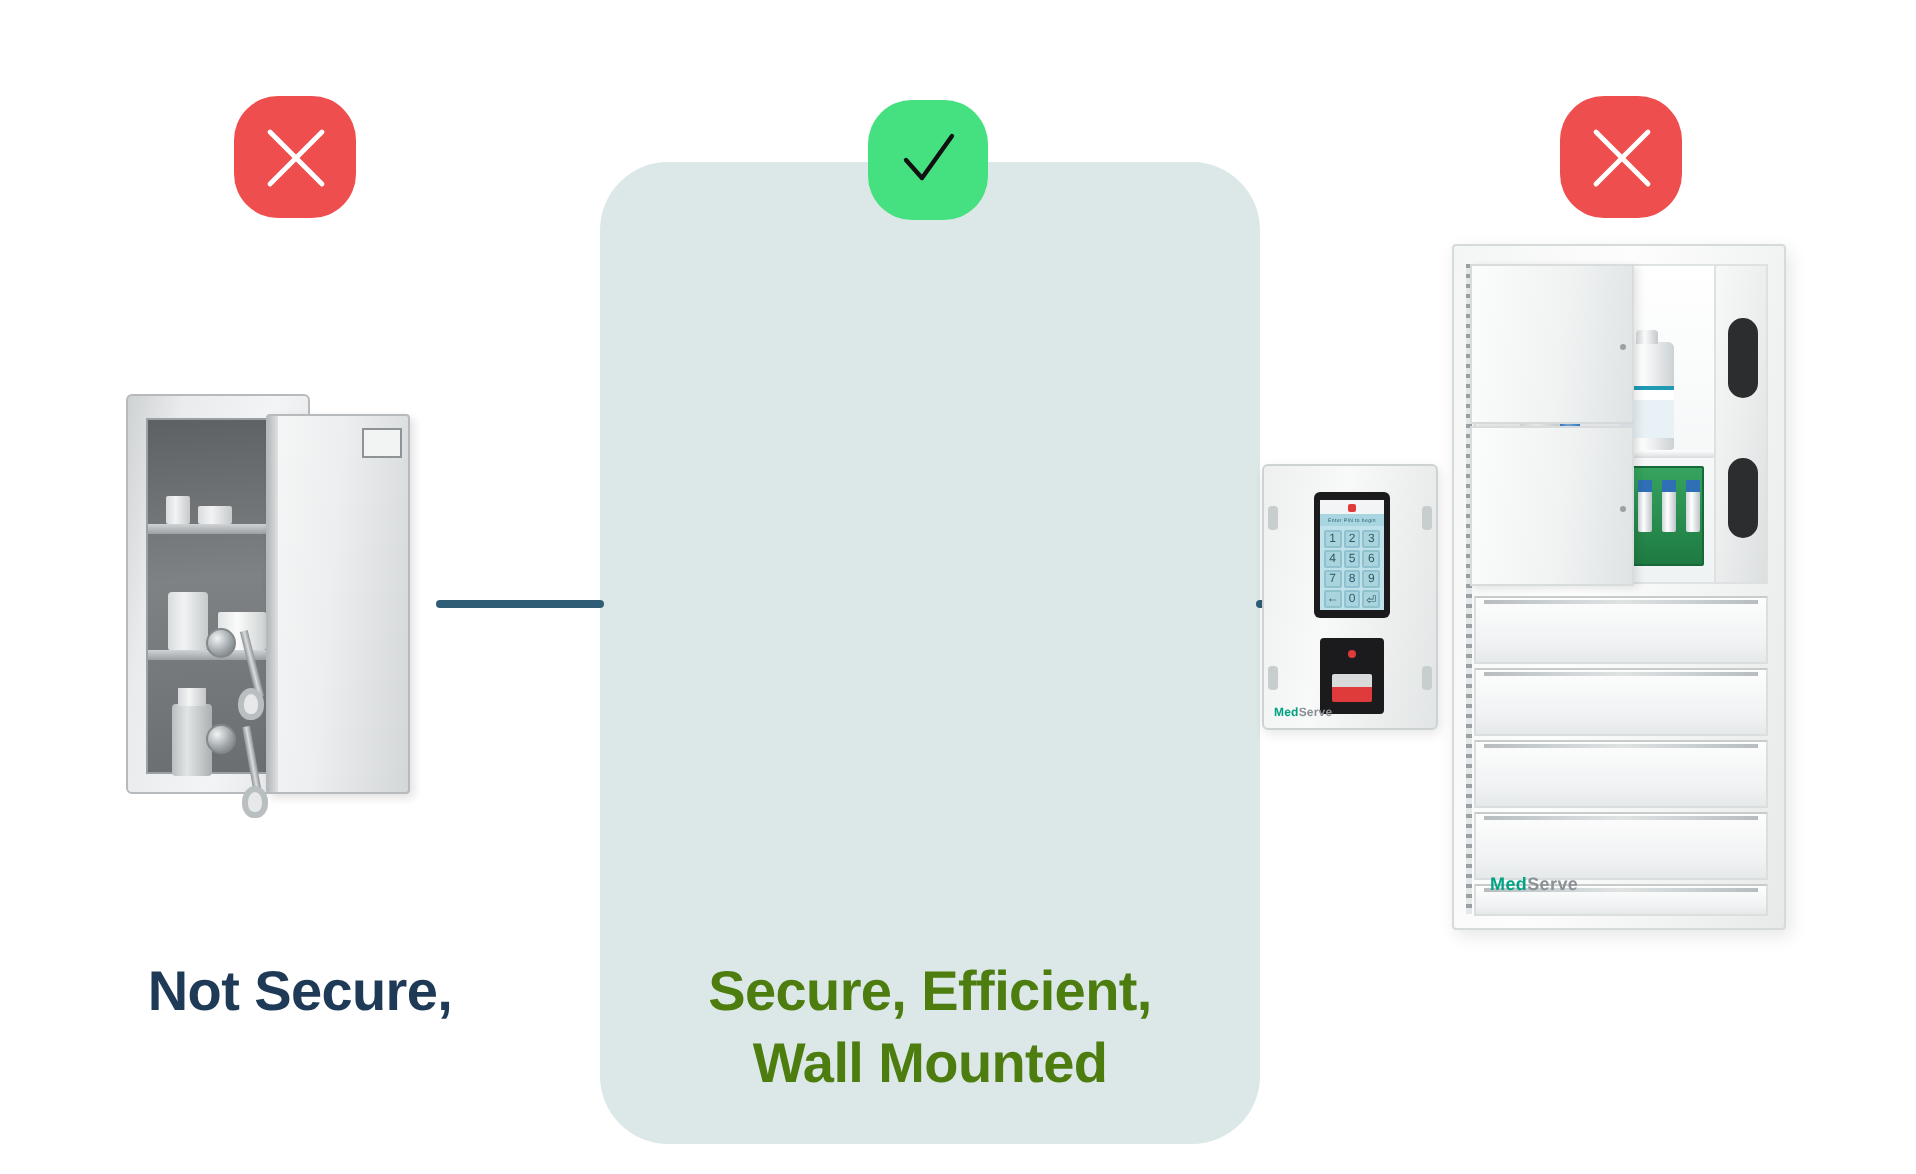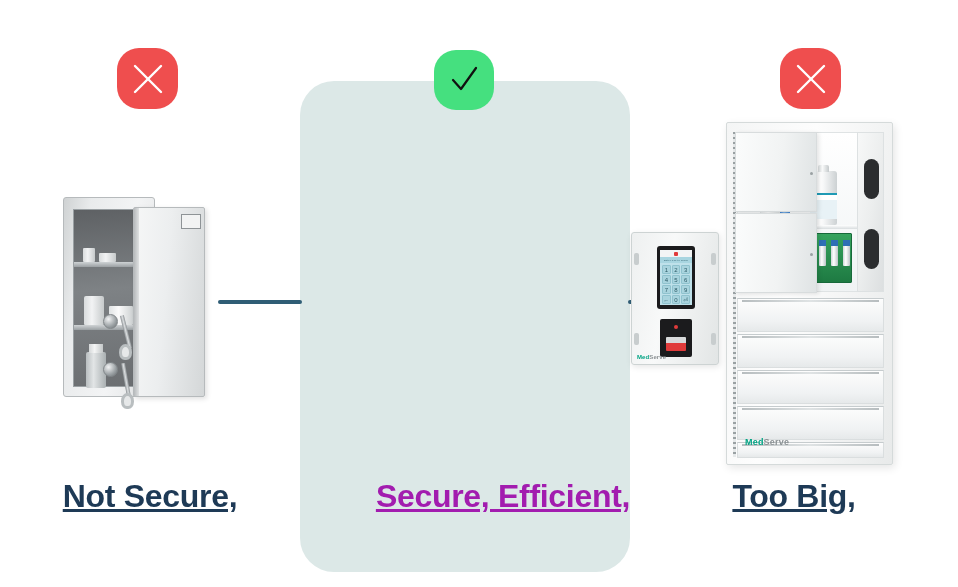--- a/index.html
+++ b/index.html
@@ -61,28 +61,27 @@
   #badge-center { left: 434px; top: 50px; width: 60px; height: 60px; }
   #badge-right  { left: 780px; top: 48px; }
   .badge svg { display: block; }
 
   
   .caption {
     position: absolute;
     width: 100%;
     text-align: center;
     font-weight: bold;
-    font-size: 32px;
+    font-size: 28px;
     line-height: 36px;
     letter-spacing: -0.3px;
     z-index: 10;
-    text-decoration: underline;
   }
   .caption.dark  { color: #1e3a56; }
-  .caption.teal  { color: #a21caf; margin-left: 38px; }
+  .caption.teal  { color: #4d7c0f; }
   #caption-left   { top: 478px; }
   #caption-center { top: 478px; }
   #caption-right  { top: 478px; }
 
   
   #cabinet-left {
     position: absolute;
     left: 63px; top: 197px;
     width: 150px; height: 203px;
   }
@@ -510,27 +509,27 @@
           </div>
 
         <div class="wc-logo">
           <span class="m">Med</span><span class="s">Serve</span>
         </div>
       </div>
     </div>
 
     <div class="caption teal" id="caption-center">
       <div>Secure, Efficient,</div>
+      <div>Wall Mounted</div>
     </div>
   </div>
 
   <div class="column" id="col-right">
 
     <div class="caption dark" id="caption-right">
-      <div>Too Big,</div>
     </div>
   </div>
 
   <div class="badge red" id="badge-left">
     <svg width="34" height="34" viewBox="0 0 34 34">
       <line x1="4" y1="4" x2="30" y2="30" stroke="#ffffff" stroke-width="2.4" stroke-linecap="round"></line>
       <line x1="30" y1="4" x2="4" y2="30" stroke="#ffffff" stroke-width="2.4" stroke-linecap="round"></line>
     </svg>
   </div>
 

